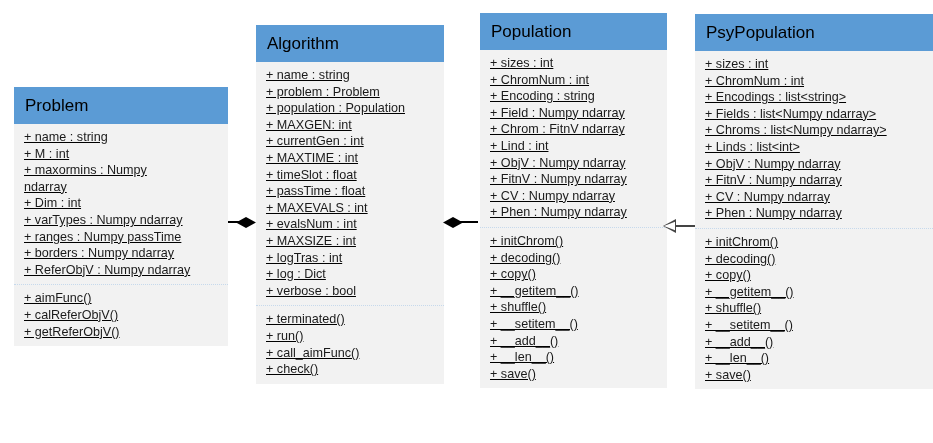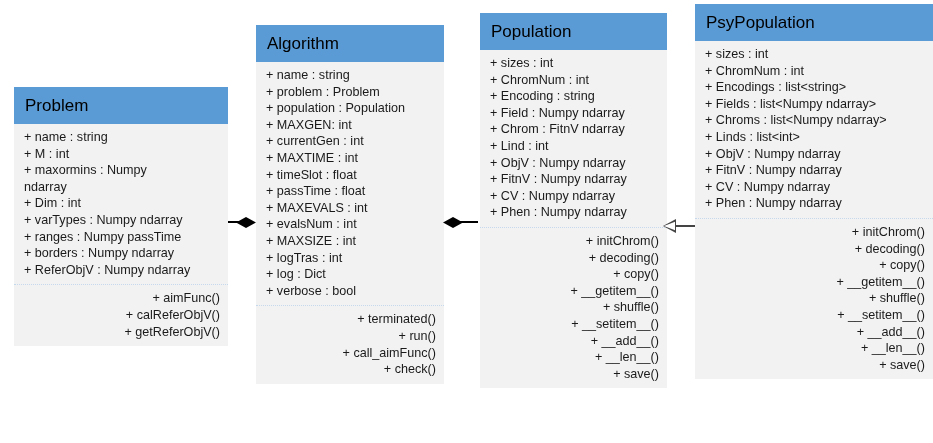--- a/index.html
+++ b/index.html
@@ -30,25 +30,25 @@
     color: #000000;
     font-size: 17px;
     line-height: 1;
     padding: 10px 10px 10px 11px;
     box-sizing: border-box;
     white-space: nowrap;
   }
   .uml-compartment {
     padding: 5px 8px 6px 10px;
     box-sizing: border-box;
+    text-decoration: underline;
   }
   .uml-compartment.methods {
     border-top: 1px dotted #c6d9ec;
     padding-top: 5px;
-    text-align: right;
   }
   .uml-row {
     font-size: 12.6px;
     line-height: 16.6px;
     color: #1a1a1a;
     white-space: pre-wrap;
   }
 
   
   .conn {
@@ -158,21 +158,21 @@
         <div class="uml-row">+ copy()</div>
         <div class="uml-row">+ __getitem__()</div>
         <div class="uml-row">+ shuffle()</div>
         <div class="uml-row">+ __setitem__()</div>
         <div class="uml-row">+ __add__()</div>
         <div class="uml-row">+ __len__()</div>
         <div class="uml-row">+ save()</div>
       </div>
   </div>
 
-  <div class="uml-class" id="class-psypopulation" style="left:695px; top:4px; width:238px;">
+  <div class="uml-class" id="class-psypopulation" style="left:695px; top:14px; width:238px;">
     <div class="uml-header">PsyPopulation</div>
     <div class="uml-compartment attributes">
         <div class="uml-row">+ sizes : int</div>
         <div class="uml-row">+ ChromNum : int</div>
         <div class="uml-row">+ Encodings : list&lt;string&gt;</div>
         <div class="uml-row">+ Fields : list&lt;Numpy ndarray&gt;</div>
         <div class="uml-row">+ Chroms : list&lt;Numpy ndarray&gt;</div>
         <div class="uml-row">+ Linds : list&lt;int&gt;</div>
         <div class="uml-row">+ ObjV : Numpy ndarray</div>
         <div class="uml-row">+ FitnV : Numpy ndarray</div>

